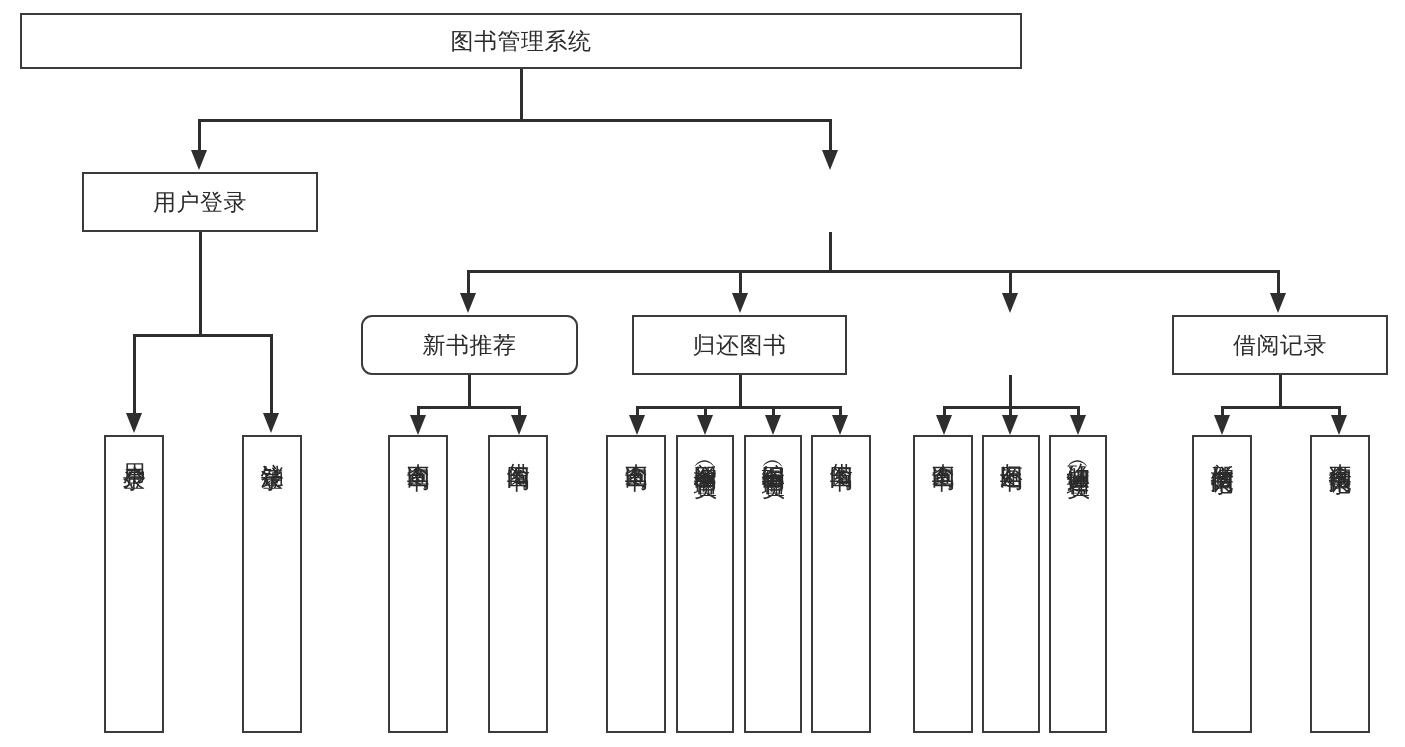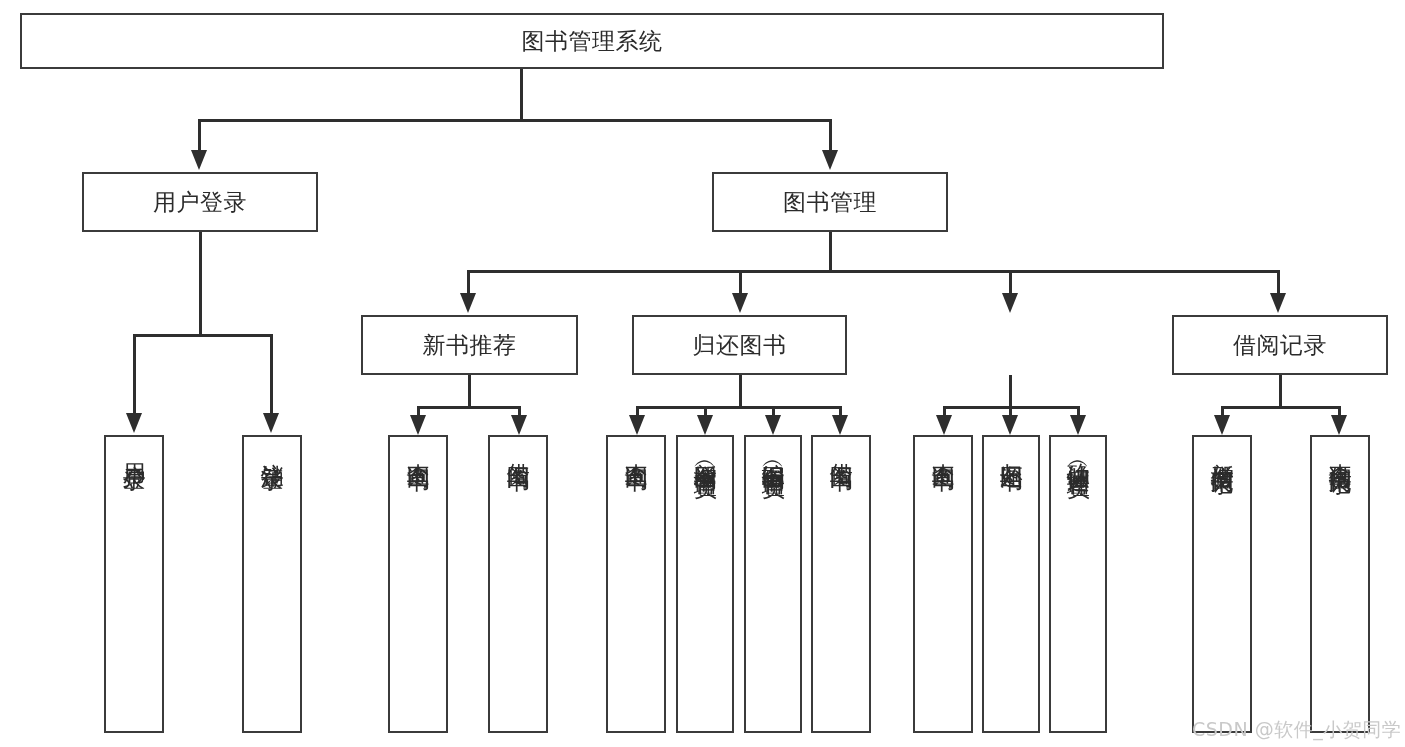--- a/index.html
+++ b/index.html
@@ -70,41 +70,38 @@
     letter-spacing: 0.5px;
     white-space: nowrap;
     font-family: "DejaVu Sans", "Liberation Sans", sans-serif;
   }
 </style>
 </head>
 <body>
 
 <div id="canvas">
 
-  <div class="node horiz" style="left:20px; top:13px; width:1144px; height:56px;">
+  <div class="node horiz" style="left:20px; top:13px; width:1002px; height:56px;">
     <span class="label">图书管理系统</span>
   </div>
 
   <div class="conn vline" style="left:520px; top:69px; width:2.5px; height:51px;"></div>
 
   <div class="conn hline" style="left:198px; top:119px; width:634px; height:2.5px;"></div>
 
   <div class="conn vline" style="left:198px; top:119px; width:2.5px; height:33px;"></div>
   <div class="arrow" style="left:191px; top:150px;"></div>
 
   <div class="conn vline" style="left:829px; top:119px; width:2.5px; height:33px;"></div>
   <div class="arrow" style="left:822px; top:150px;"></div>
 
   <div class="node horiz" style="left:82px; top:172px; width:236px; height:60px;">
     <span class="label">用户登录</span>
   </div>
 
-  <div class="node horiz" style="left:712px; top:172px; width:236px; height:60px;">
-    <span class="label">图书管理</span>
-  </div>
 
   <div class="conn vline" style="left:199px; top:232px; width:2.5px; height:103px;"></div>
   <div class="conn hline" style="left:133px; top:334px; width:139px; height:2.5px;"></div>
   <div class="conn vline" style="left:133px; top:334px; width:2.5px; height:81px;"></div>
   <div class="arrow" style="left:126px; top:413px;"></div>
   <div class="conn vline" style="left:270px; top:334px; width:2.5px; height:81px;"></div>
   <div class="arrow" style="left:263px; top:413px;"></div>
 
   <div class="conn vline" style="left:829px; top:232px; width:2.5px; height:39px;"></div>
   <div class="conn hline" style="left:467px; top:270px; width:812px; height:2.5px;"></div>
@@ -114,21 +111,21 @@
 
   <div class="conn vline" style="left:739px; top:270px; width:2.5px; height:25px;"></div>
   <div class="arrow" style="left:732px; top:293px;"></div>
 
   <div class="conn vline" style="left:1009px; top:270px; width:2.5px; height:25px;"></div>
   <div class="arrow" style="left:1002px; top:293px;"></div>
 
   <div class="conn vline" style="left:1277px; top:270px; width:2.5px; height:25px;"></div>
   <div class="arrow" style="left:1270px; top:293px;"></div>
 
-  <div class="node horiz" style="left:361px; top:315px; width:217px; height:60px;">
+  <div class="node horiz" style="left:361px; top:315px; width:217px; height:60px;border-radius:11px;">
     <span class="label">新书推荐</span>
   </div>
   <div class="node horiz" style="left:632px; top:315px; width:215px; height:60px;">
     <span class="label">归还图书</span>
   </div>
   <div class="node horiz" style="left:1172px; top:315px; width:216px; height:60px;align-items:center;">
     <span class="label">借阅记录</span>
   </div>
 
   <div class="conn vline" style="left:468px; top:375px; width:2.5px; height:32px;"></div>
@@ -202,15 +199,14 @@
     <span class="label">确认归还（管理员）</span>
   </div>
 
   <div class="node vert" style="left:1192px; top:435px; width:60px; height:298px;">
     <span class="label">新增借阅记录</span>
   </div>
   <div class="node vert" style="left:1310px; top:435px; width:60px; height:298px;">
     <span class="label">查询借阅记录</span>
   </div>
 
-  <div id="watermark" style="left:1192px; top:717px;">CSDN @软件_小贺同学</div>
 
 </div>
 
 </body></html>

